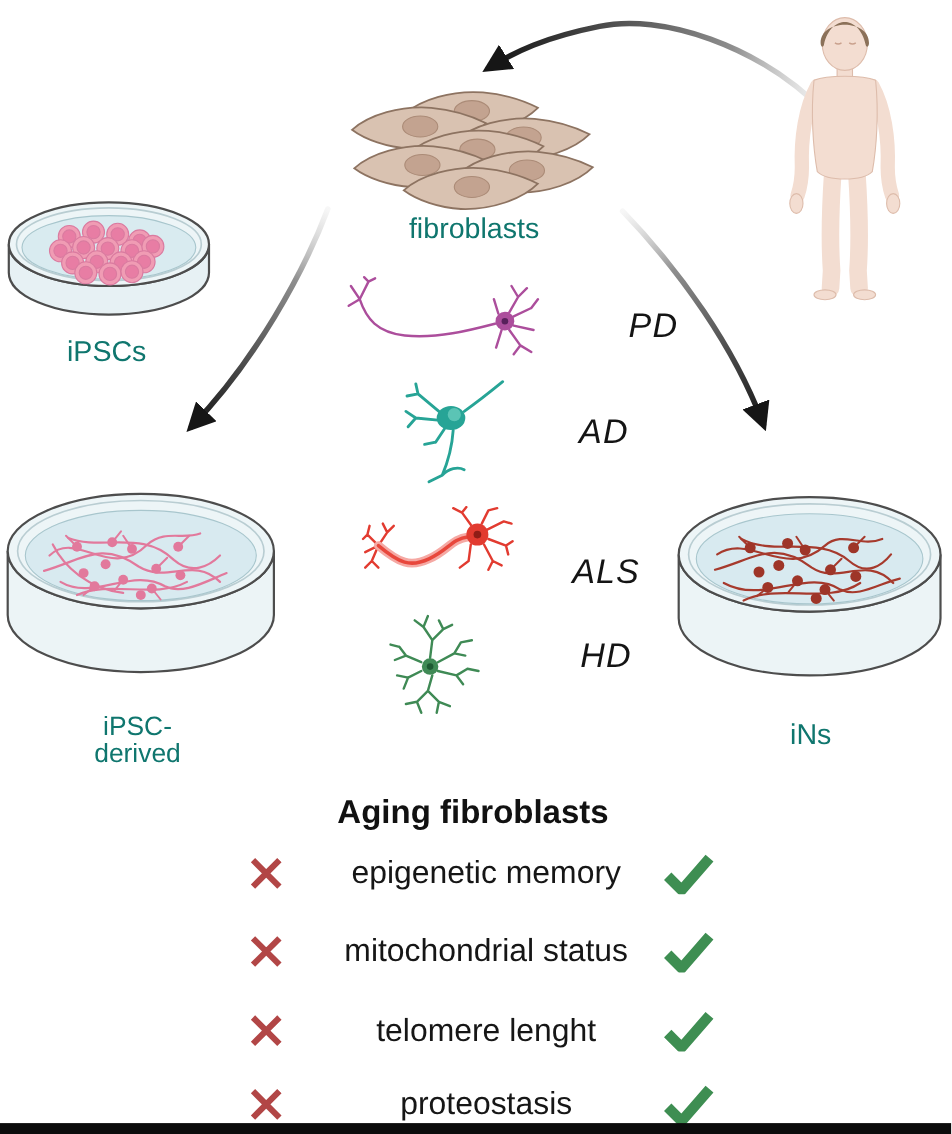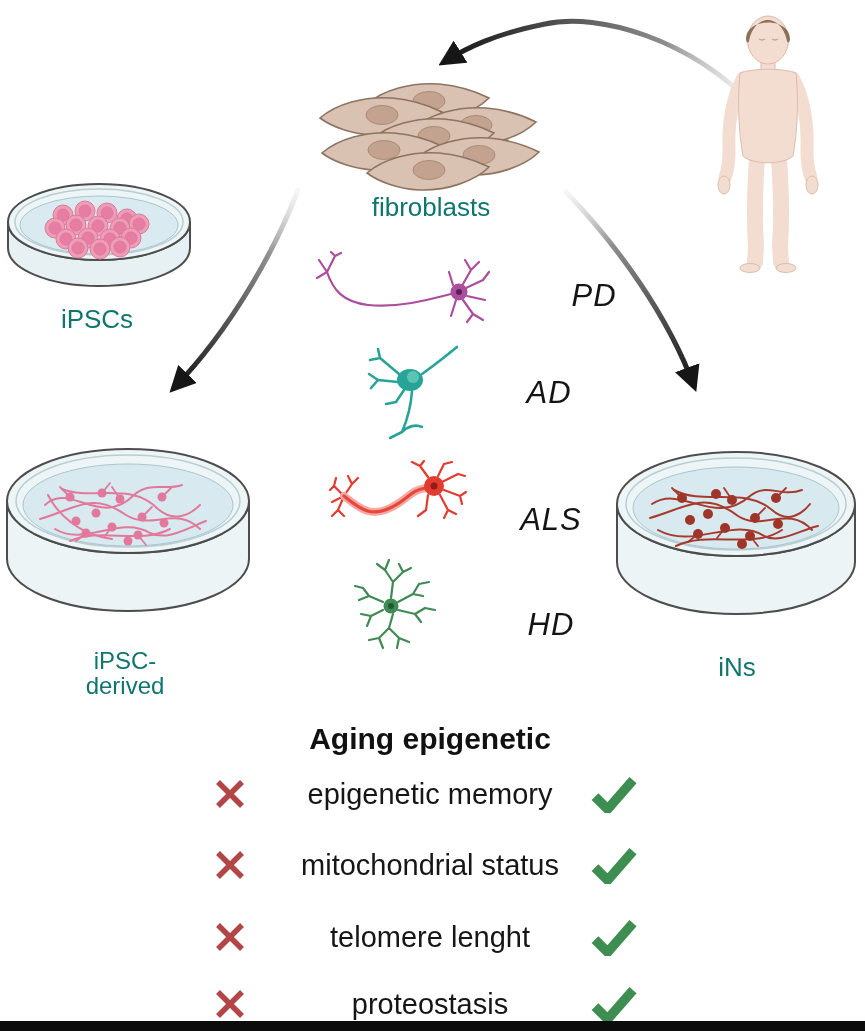--- a/index.html
+++ b/index.html
@@ -8,21 +8,21 @@
     font-family:"Liberation Sans","DejaVu Sans",sans-serif;color:#1b1b1b;
   }
   .abs{position:absolute;}
   .lbl{position:absolute;transform:translateX(-50%);white-space:nowrap;
        font-size:26px;color:#0f766e;text-align:center;}
   .lbl-small{font-size:24px;line-height:25px;white-space:normal;}
   .disease-lbl{position:absolute;transform:translateX(-50%);font-style:italic;
        font-size:31px;color:#141414;letter-spacing:1px;}
   .heading{position:absolute;transform:translateX(-50%);font-size:30px;
        font-weight:bold;color:#111;}
-  .sig-row{position:absolute;left:212px;width:436px;height:40px;
+  .sig-row{position:absolute;left:224px;width:436px;height:40px;
        display:grid;grid-template-columns:60px 1fr 60px;align-items:center;}
   .sig-text{text-align:center;font-size:29px;color:#161616;}
   .mark{display:block;}
   #bottom-bar{position:absolute;left:0;top:1021px;width:865px;height:10px;background:#0c0c0c;}
   svg{display:block;}
 </style>
 </head>
 <body>
 
 <div id="canvas">
@@ -169,21 +169,21 @@
   <svg class="abs" style="left:353px;top:558px;" width="84" height="94" viewBox="0 0 84 94">
     <g stroke="currentColor" stroke-width="2.2" fill="none" stroke-linecap="round" color="#3f8a55">
       <path d="M38,40 L40,24 M40,24 L32,12 M32,12 L24,6 M32,12 L36,2 M40,24 L50,14 M50,14 L46,6 M50,14 L58,10"></path>
       <path d="M45,44 L60,36 M60,36 L70,38 M60,36 L66,26 M66,26 L76,24 M45,52 L62,56 M62,56 L72,50 M72,50 L82,52 M62,56 L68,64"></path>
       <path d="M40,56 L36,70 M36,70 L26,80 M26,80 L16,82 M26,80 L30,90 M36,70 L46,80 M46,80 L44,90 M46,80 L56,84"></path>
       <path d="M30,44 L16,38 M16,38 L6,42 M16,38 L10,30 M10,30 L2,28 M30,52 L18,58 M18,58 L8,56 M18,58 L14,68"></path>
       <circle cx="38" cy="48" r="7.5" fill="currentColor" stroke="none"></circle>
       <circle cx="38" cy="48" r="3" fill="#1d5a32" stroke="none"></circle>
     </g>
   </svg>
-  <div class="disease-lbl" style="left:551px;top:607px;">HD</div>
+  <div class="disease-lbl" style="left:551px;top:578px;">HD</div>
 
   <svg class="abs" style="left:0px;top:437px;" width="258" height="188" viewBox="0 0 258 188">
     <path d="M7,64 L7,122 A121,52 0 0 0 249,122 L249,64 A121,52 0 0 1 7,64 Z" fill="#ecf4f6" stroke="#4d4d4d" stroke-width="2"></path>
     <ellipse cx="128" cy="64" rx="121" ry="52" fill="#edf5f7" stroke="#4d4d4d" stroke-width="2"></ellipse>
     <ellipse cx="128" cy="64" rx="112" ry="46" fill="none" stroke="#b9cdd2" stroke-width="1.5"></ellipse>
     <ellipse cx="128" cy="68" rx="105" ry="41" fill="#d8eaf0" stroke="#a8c6cd" stroke-width="1"></ellipse>
     <g stroke="#e2799c" stroke-width="2" fill="none" stroke-linecap="round">
       <path d="M45,68 C70,44 100,92 134,58 C150,44 166,54 182,48"></path>
       <path d="M55,92 C85,110 120,78 150,96 C166,104 186,92 206,84"></path>
       <path d="M40,82 C75,72 92,54 126,78 C152,94 176,68 200,92"></path>
@@ -235,21 +235,21 @@
           <circle cx="140" cy="96" r="5"></circle>
           <circle cx="168" cy="84" r="5"></circle>
         <circle cx="106" cy="54" r="5"></circle>
           <circle cx="132" cy="104" r="5"></circle>
           <circle cx="80" cy="80" r="5"></circle>
       </g>
     </g>
   </svg>
   <div class="lbl" style="left:737px;top:652px;">iNs</div>
 
-  <div class="heading" style="left:430px;top:722px;">Aging epigenetic</div>
+  <div class="heading" style="left:430px;top:722px;">Aging fibroblasts</div>
 
   <div class="sig-row" style="top:774px;">
     <svg class="mark" width="36" height="36" viewBox="0 0 30 30">
       <path d="M5,5 L25,25 M25,5 L5,25" stroke-width="4.6" fill="none" stroke="#b24646"></path>
     </svg>
     <div class="sig-text">epigenetic memory</div>
     <svg class="mark" width="52" height="38" viewBox="0 0 38 30">
       <path d="M4,17 L14,27 L34,4" stroke-width="7.5" fill="none" stroke="#3e8e52"></path>
     </svg>
   </div>

